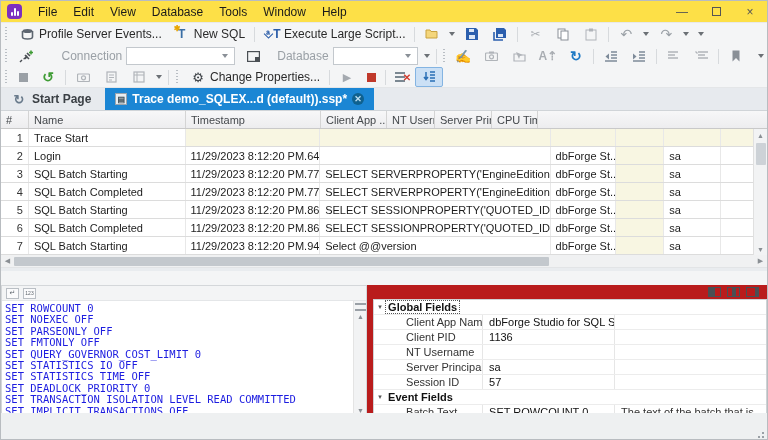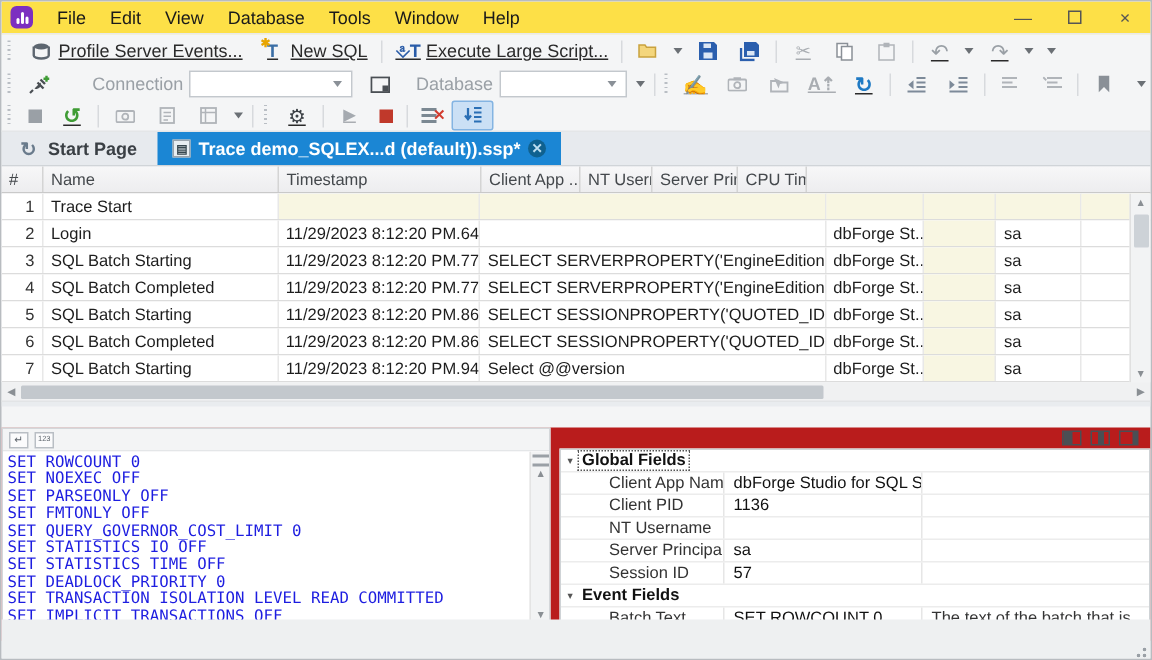--- a/index.html
+++ b/index.html
@@ -19,21 +19,21 @@
   .wbtn{width:34px;height:100%;display:flex;align-items:center;justify-content:center;color:#555;font-size:12px;}
   .wbtn .maxbox{width:9px;height:9px;border:1px solid #555;display:block;}
 
   
   .tb{position:absolute;left:0;width:100%;display:flex;align-items:center;background:#f4f5f6;}
   .tb1{top:22px;height:22px;}
   .tb2{top:44px;height:22px;}
   .tb3{top:66px;height:21px;border-bottom:1px solid #e4e6e8;}
   .grip{width:5px;height:14px;margin:0 4px 0 3px;background:repeating-linear-gradient(to bottom,#b9bec4 0 1px,transparent 1px 3px);background-size:2px 100%;background-repeat:no-repeat;background-position:1px 0;}
   .sep{width:1px;height:15px;background:#d7dadd;margin:0 3px;}
-  .tbtn{display:flex;align-items:center;gap:4px;padding:0 5px;height:20px;border:1px solid transparent;border-radius:2px;color:#2a2a2a;white-space:nowrap;text-decoration:underline;}
+  .tbtn{display:flex;align-items:center;gap:4px;padding:0 5px;height:20px;border:1px solid transparent;border-radius:2px;color:#2a2a2a;white-space:nowrap;}
   .ico{width:16px;height:16px;display:inline-flex;align-items:center;justify-content:center;font-size:12px;line-height:1;}
   .caret{width:0;height:0;border-left:3px solid transparent;border-right:3px solid transparent;border-top:4px solid #6b7075;margin:0 3px;}
   .dis{color:#a9adb2 !important;}
   .lbl-dis{color:#9aa0a6;padding:0 4px;}
   .combo{height:18px;background:#fff;border:1px solid #c3c8cd;display:flex;align-items:center;justify-content:flex-end;padding-right:3px;}
   .combo .caret{border-top-color:#8a9097;}
   .sq{width:9px;height:9px;display:inline-block;}
   .toggle-on{background:#cbe0f5;border:1px solid #84b4e2;border-radius:2px;}
   .clearico{position:relative;width:14px;height:12px;}
   .clearico i{position:absolute;left:0;width:10px;height:2px;background:#7b8892;}
@@ -336,20 +336,21 @@
             <rect x="1" y="1" width="10" height="10" fill="none" stroke="#b0b4b9" stroke-width="1.2"></rect>
             <path d="M1 4h10M4 1v10" stroke="#b0b4b9"></path>
           </svg>
       </span>
     </span>
     <span class="caret"></span>
     <span class="sep"></span>
     <span class="grip"></span>
     <span class="tbtn">
       <span class="ico" style="color:#3d4247;font-size:13px;">⚙</span>
+      <span>Change Properties...</span>
     </span>
     <span class="sep"></span>
     <span class="tbtn dis">
         <span class="ico" style="color:#a5aab0;font-size:11px;">▶</span>
       </span>
     <span class="tbtn">
         <span class="sq" style="background:#c0392b;"></span>
       </span>
     <span class="sep"></span>
     <span class="tbtn">

